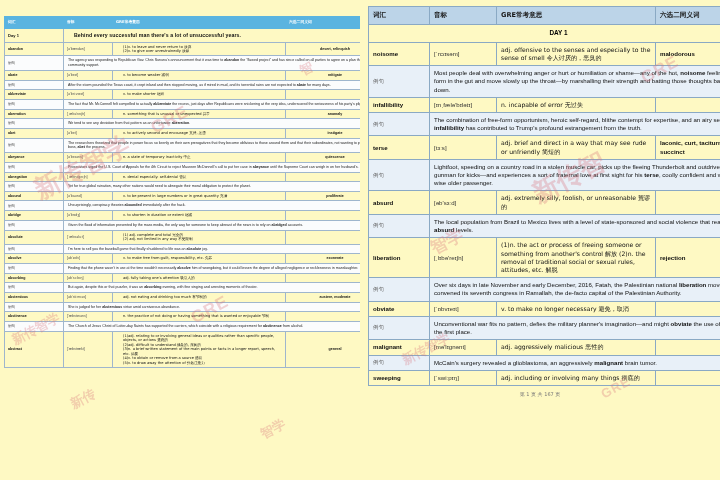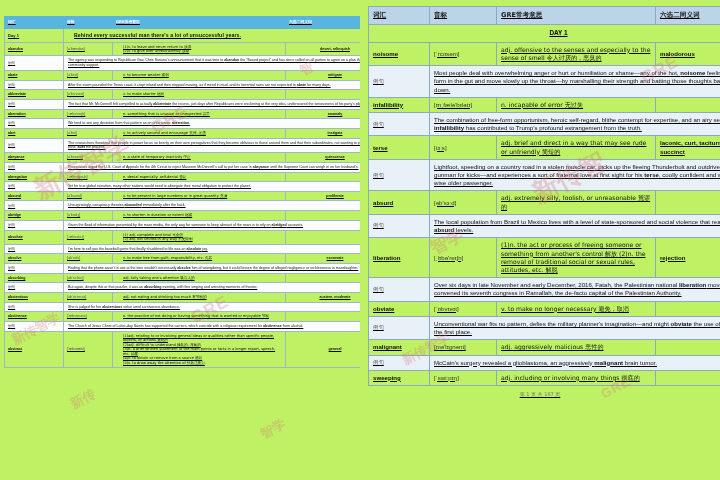--- a/index.html
+++ b/index.html
@@ -3,21 +3,21 @@
 <meta charset="utf-8">
 <style>
   html,body{margin:0;padding:0;}
   body{
     width:720px;height:480px;overflow:hidden;
     background:#ffffff;
     font-family:"Liberation Sans","DejaVu Sans",sans-serif;
     position:relative;
   }
   .page{display:flex;width:720px;height:480px;position:relative;}
-  .panel{position:relative;overflow:hidden;background:#bef264;text-decoration:underline;}
+  .panel{position:relative;overflow:hidden;background:#fef9c3;}
   .panel-left{width:360px;height:480px;padding:16px 4px 0 4px;box-sizing:border-box;}
   .panel-right{width:360px;height:480px;padding:6px 8px 0 8px;box-sizing:border-box;}
 
   table{border-collapse:collapse;width:100%;table-layout:fixed;}
   td,th{border:1px solid #9fb6cd;vertical-align:middle;}
 
   
   .tbl-l{font-size:3.6px;line-height:1.25;}
   .tbl-l th{
     background:#5ab4e0;color:#ffffff;font-weight:bold;

